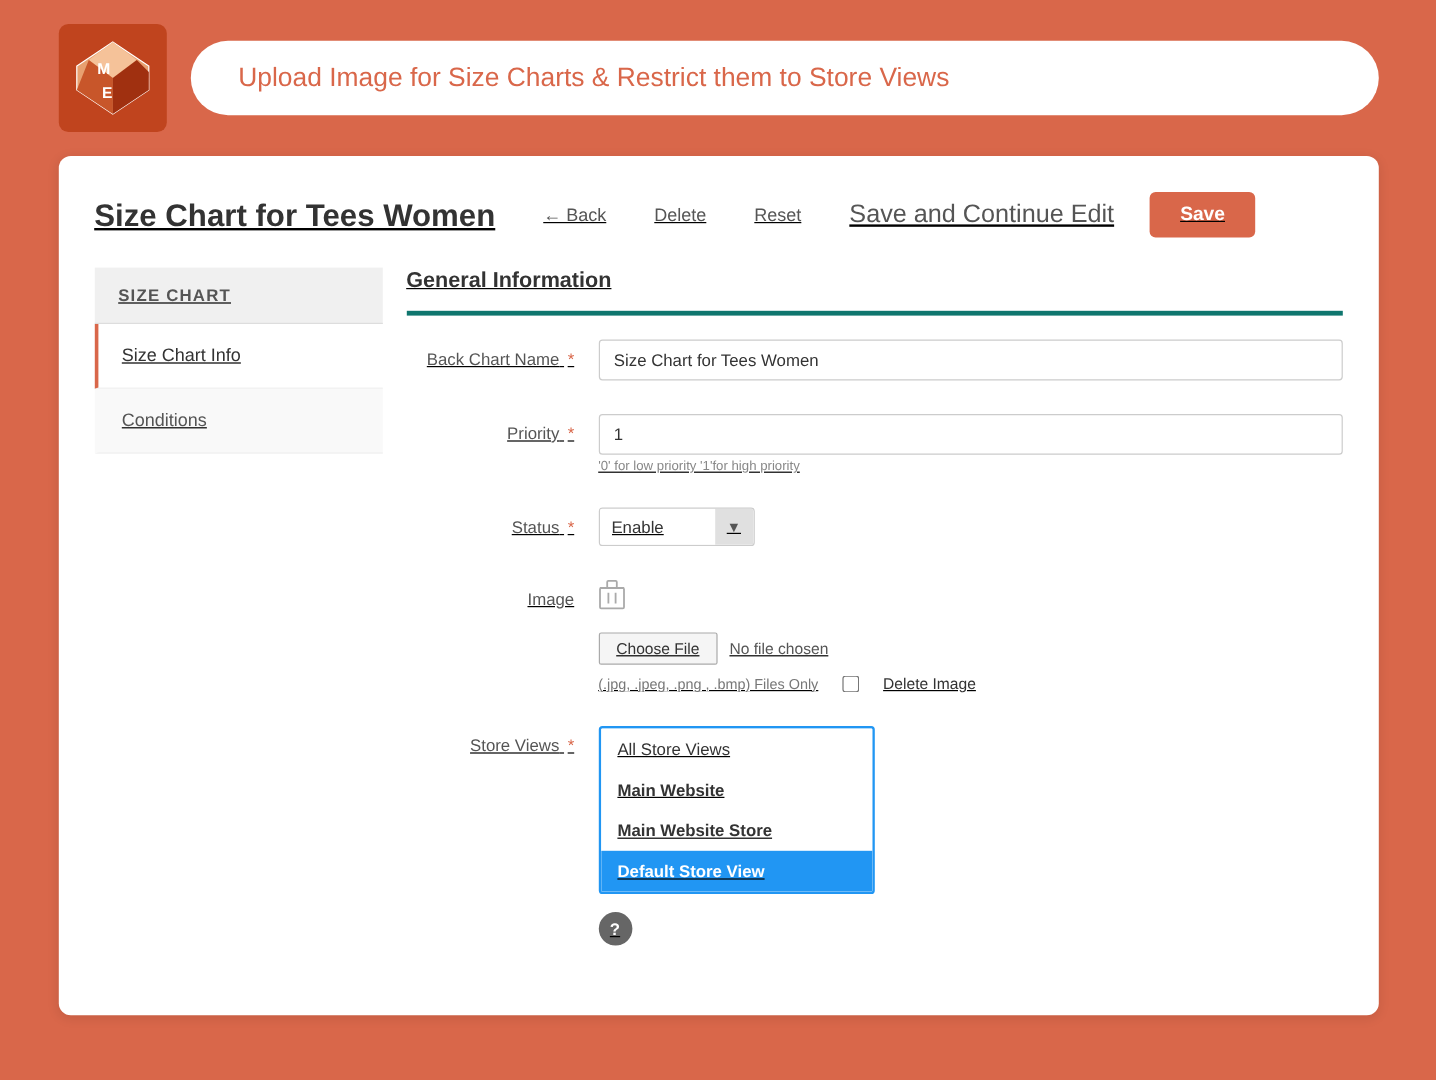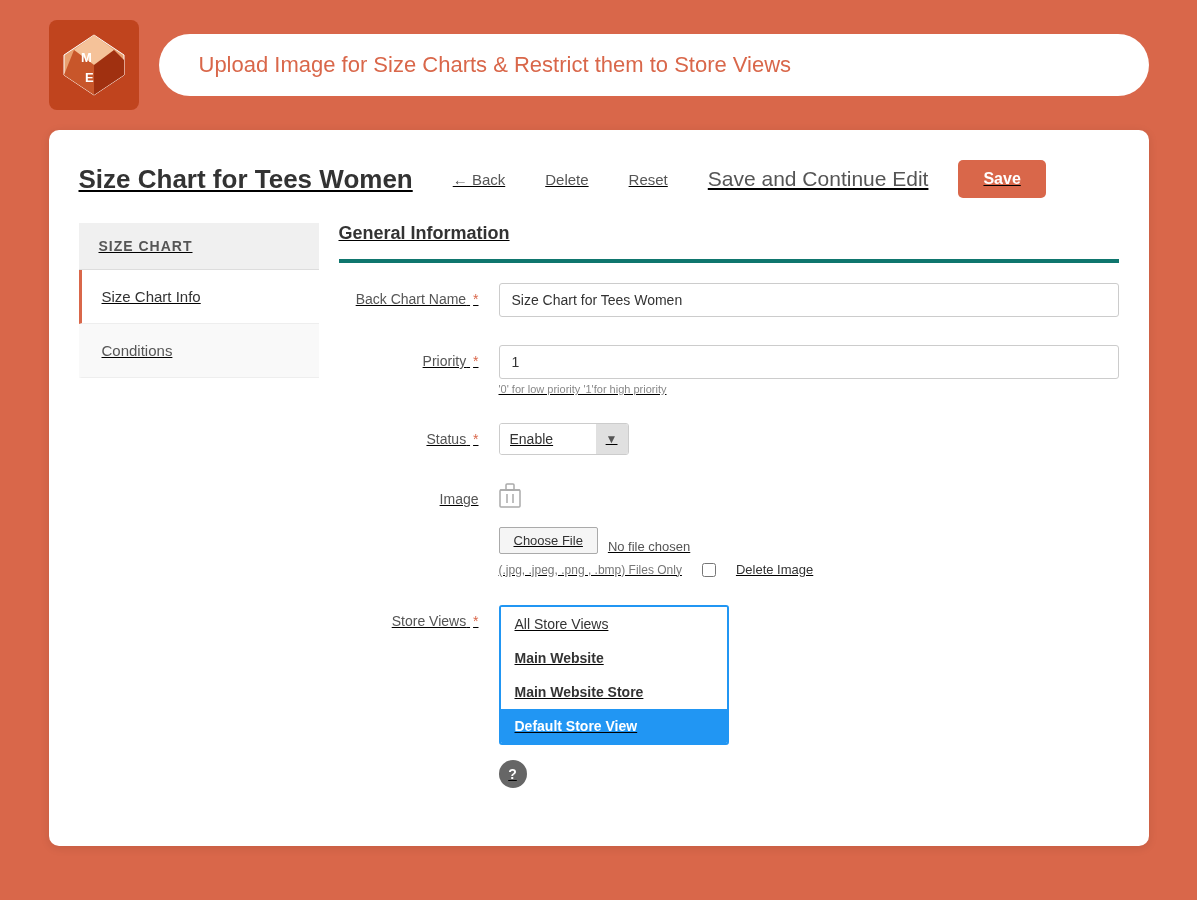--- a/index.html
+++ b/index.html
@@ -226,21 +226,21 @@
       flex-direction: column;
       gap: 8px;
     }
     .upload-icon {
       font-size: 22px;
       color: #aaa;
       margin-bottom: 4px;
     }
     .file-upload-row {
       display: flex;
-      align-items: flex-end;
+      align-items: center;
       gap: 10px;
     }
     .choose-file-btn {
       padding: 5px 14px;
       border: 1px solid #aaa;
       background: #f5f5f5;
       font-size: 13px;
       cursor: pointer;
       border-radius: 2px;
       color: #333;

